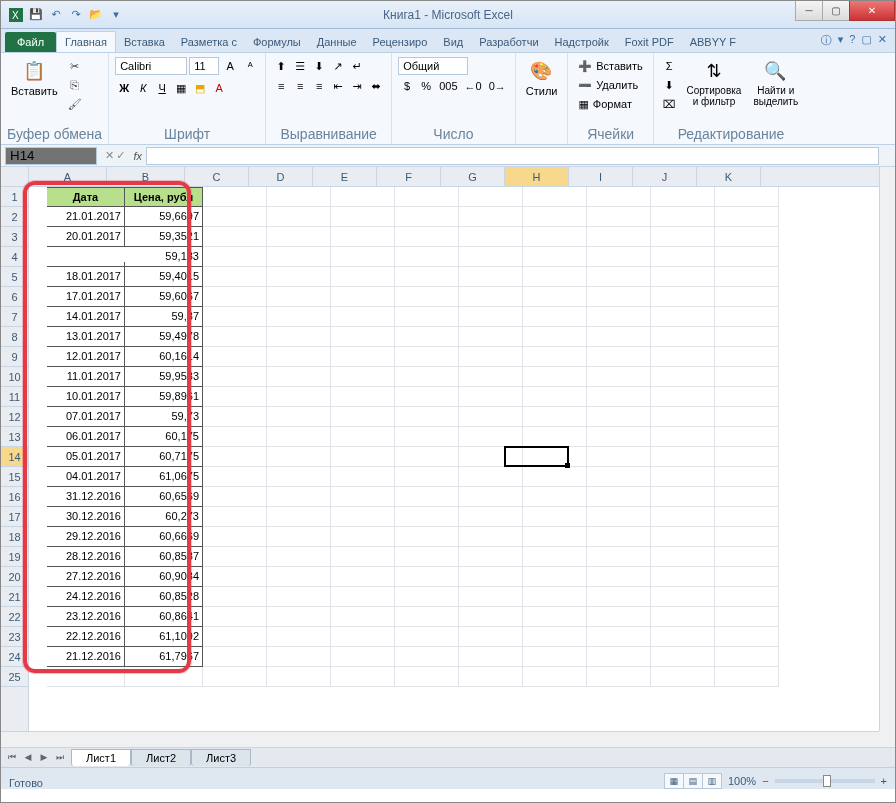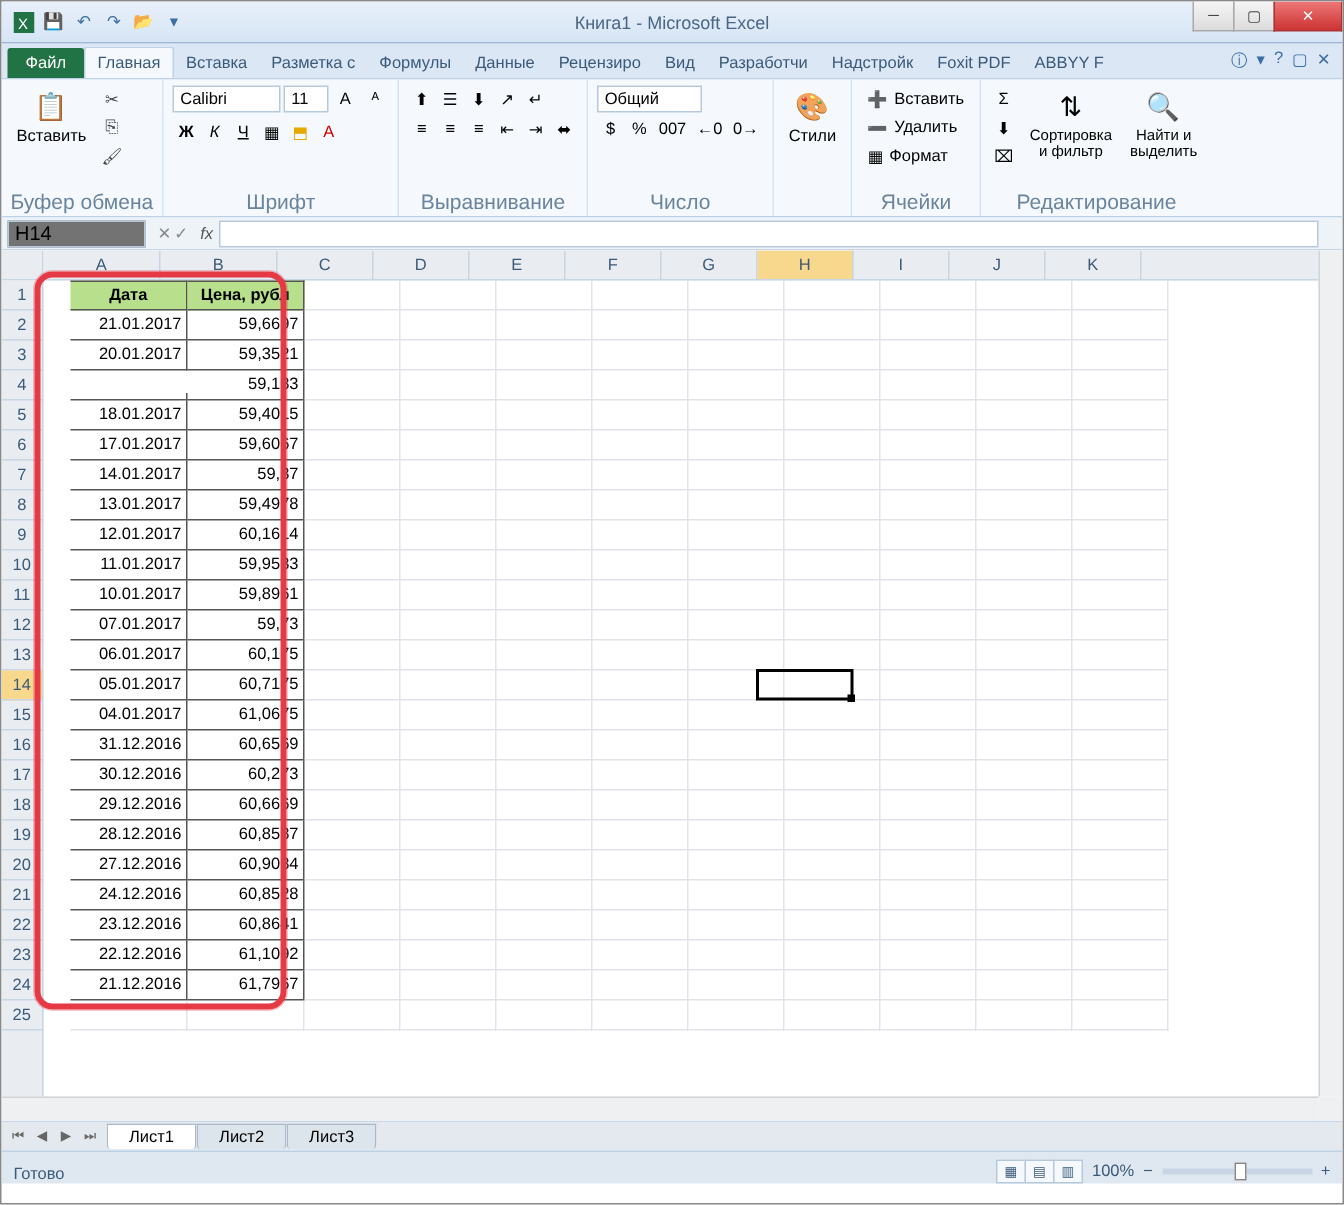--- a/index.html
+++ b/index.html
@@ -184,21 +184,21 @@
     </div>
     <div class="rgroup-label">Выравнивание</div>
   </div>
 
   <div class="rgroup">
     <div class="rgroup-body" style="flex-direction:column;gap:2px">
       <input class="font-select" style="width: 70px;" value="Общий">
       <div class="btn-row">
         <span class="rbtn">$</span>
         <span class="rbtn">%</span>
-        <span class="rbtn">007</span>
+        <span class="rbtn">005</span>
         <span class="rbtn">←0</span>
         <span class="rbtn">0→</span>
       </div>
     </div>
     <div class="rgroup-label">Число</div>
   </div>
 
   <div class="rgroup">
     <div class="rgroup-body">
       <div class="big-btn">

